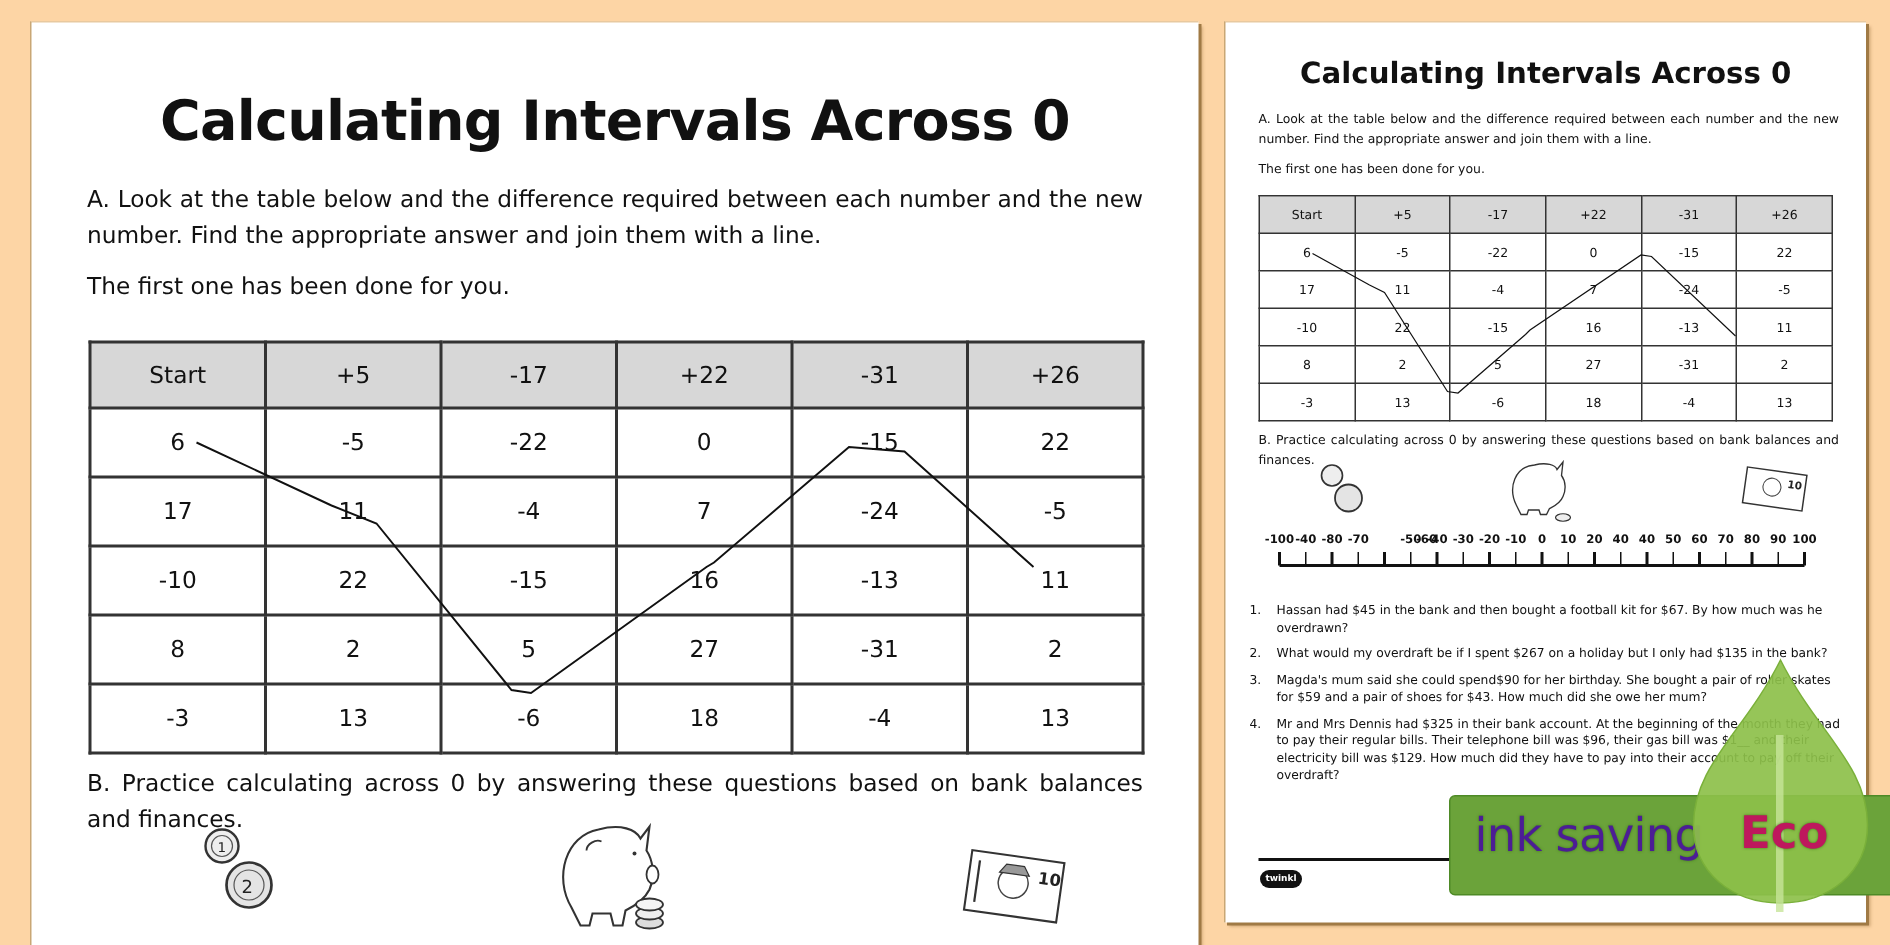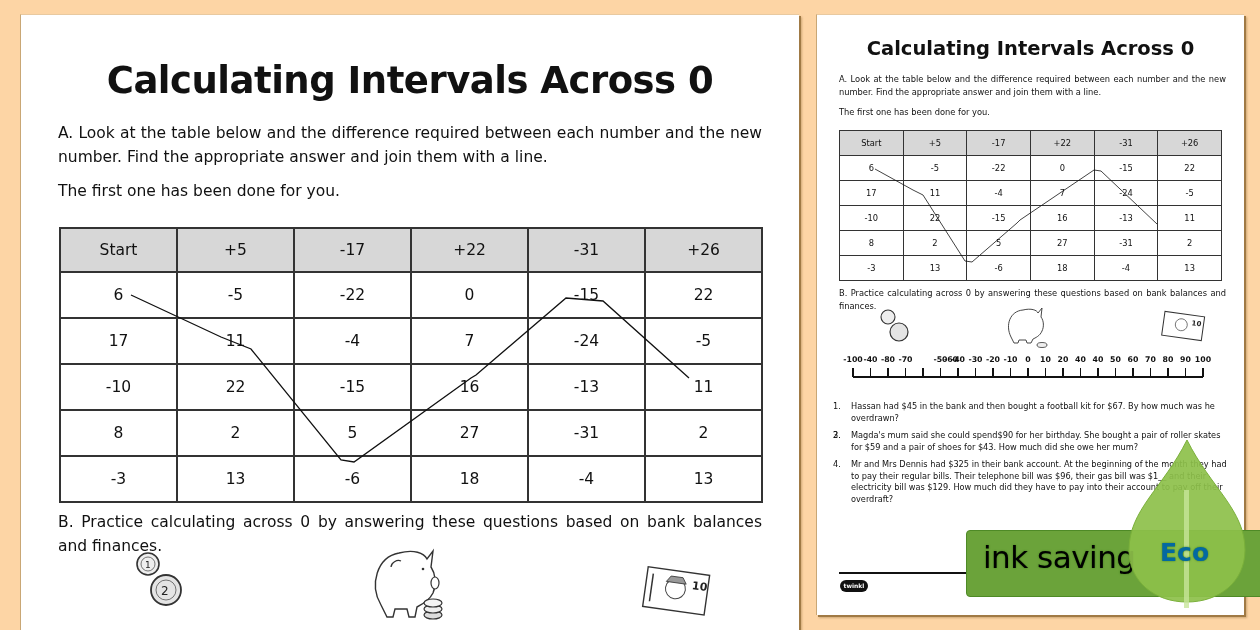--- a/index.html
+++ b/index.html
@@ -52,24 +52,24 @@
   .questions li { position:relative; padding-left:24px; font-size:8.2px; line-height:11.5px; margin-bottom:6px; }
   .questions .qn { position:absolute; left:6px; top:0; }
 
   .footer-line { position:absolute; left:22px; top:557px; width:140px; height:2px; background:#111; }
   .twinkl { position:absolute; left:23px; top:565px; width:28px; height:12px; background:#111; border-radius:7px;
     color:#fff; font-size:6px; font-weight:bold; text-align:center; line-height:12px; }
 
   
   .eco-banner { position:absolute; left:966px; top:530px; width:300px; height:65px;
     background:#6BA33A; border:1.5px solid #4E8A26; border-radius:4px 0 0 4px; }
-  .eco-banner .ink { position:absolute; left:16px; top:8px; color:#000000; font-size:31px; font-family:"DejaVu Sans", sans-serif;
+  .eco-banner .ink { position:absolute; left:16px; top:8px; color:#4c1d95; font-size:31px; font-family:"DejaVu Sans", sans-serif;
     text-shadow:0 0 2px #3E7A1A; letter-spacing:-0.5px; }
   .eco-drop { position:absolute; left:1121px; top:438px; width:132px; height:170px; }
-  .eco-word { position:absolute; left:1160px; top:538px; color:#0369a1; font-weight:bold; font-size:25px; text-shadow:0 0 2px #3E7A1A; }
+  .eco-word { position:absolute; left:1160px; top:538px; color:#be185d; font-weight:bold; font-size:30px; text-shadow:0 0 2px #3E7A1A; }
 </style>
 </head>
 <body>
 
 <div class="page" id="page-left">
   <div class="l-title">Calculating Intervals Across 0</div>
   <div class="l-text" id="l-instr">A. Look at the table below and the difference required between each number and the new number. Find the appropriate answer and join them with a line.</div>
   <div class="l-text" id="l-first">The first one has been done for you.</div>
 
   <table class="grid" id="l-table">
@@ -280,21 +280,21 @@
       <span class="nl-label" style="left: 323px; text-align: center;">80</span>
       <div class="nl-tick" style="left: 322.2px;"></div>
       <span class="nl-label" style="left: 340.5px;">90</span>
       <div class="nl-tick" style="left: 339.7px;"></div>
       <span class="nl-label" style="left: 358px;">100</span>
       <div class="nl-tick" style="left: 357.2px;"></div>
     </div>
 
   <ol class="questions">
     <li><span class="qn">1.</span><span>Hassan had $45 in the bank and then bought a football kit for $67. By how much was he overdrawn?</span></li>
-    <li><span class="qn">2.</span></li>
+    <li><span class="qn">2.</span><span>What would my overdraft be if I spent $267 on a holiday but I only had $135 in the bank?</span></li>
     <li><span class="qn">3.</span><span>Magda's mum said she could spend$90 for her birthday. She bought a pair of roller skates for $59 and a pair of shoes for $43. How much did she owe her mum?</span></li>
     <li><span class="qn">4.</span><span>Mr and Mrs Dennis had $325 in their bank account. At the beginning of the month they had to pay their regular bills. Their telephone bill was $96, their gas bill was $1__ and their electricity bill was $129. How much did they have to pay into their account to pay off their overdraft?</span></li>
   </ol>
 
   <div class="footer-line"></div>
   <div class="twinkl">twinkl</div>
 </div>
 
 <div class="eco-banner">
   <span class="ink">ink saving</span>

